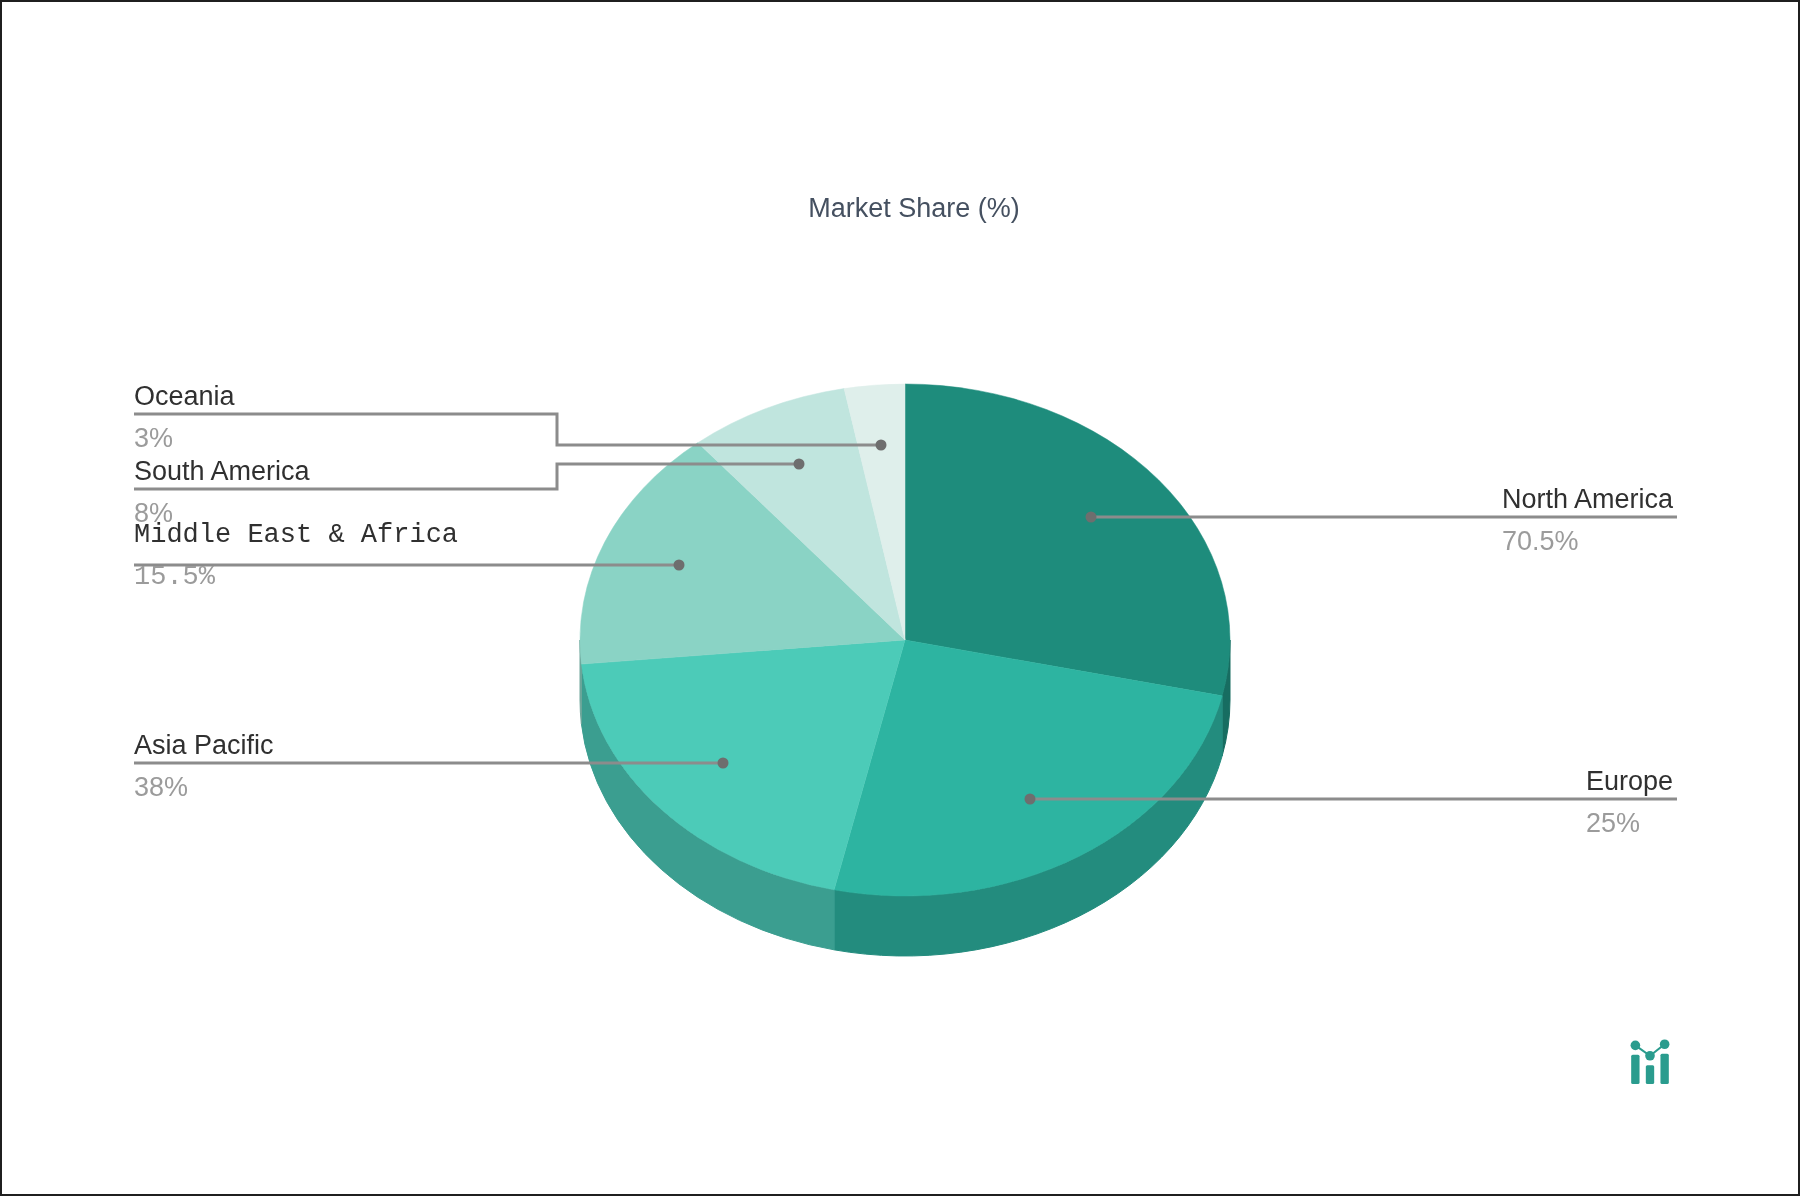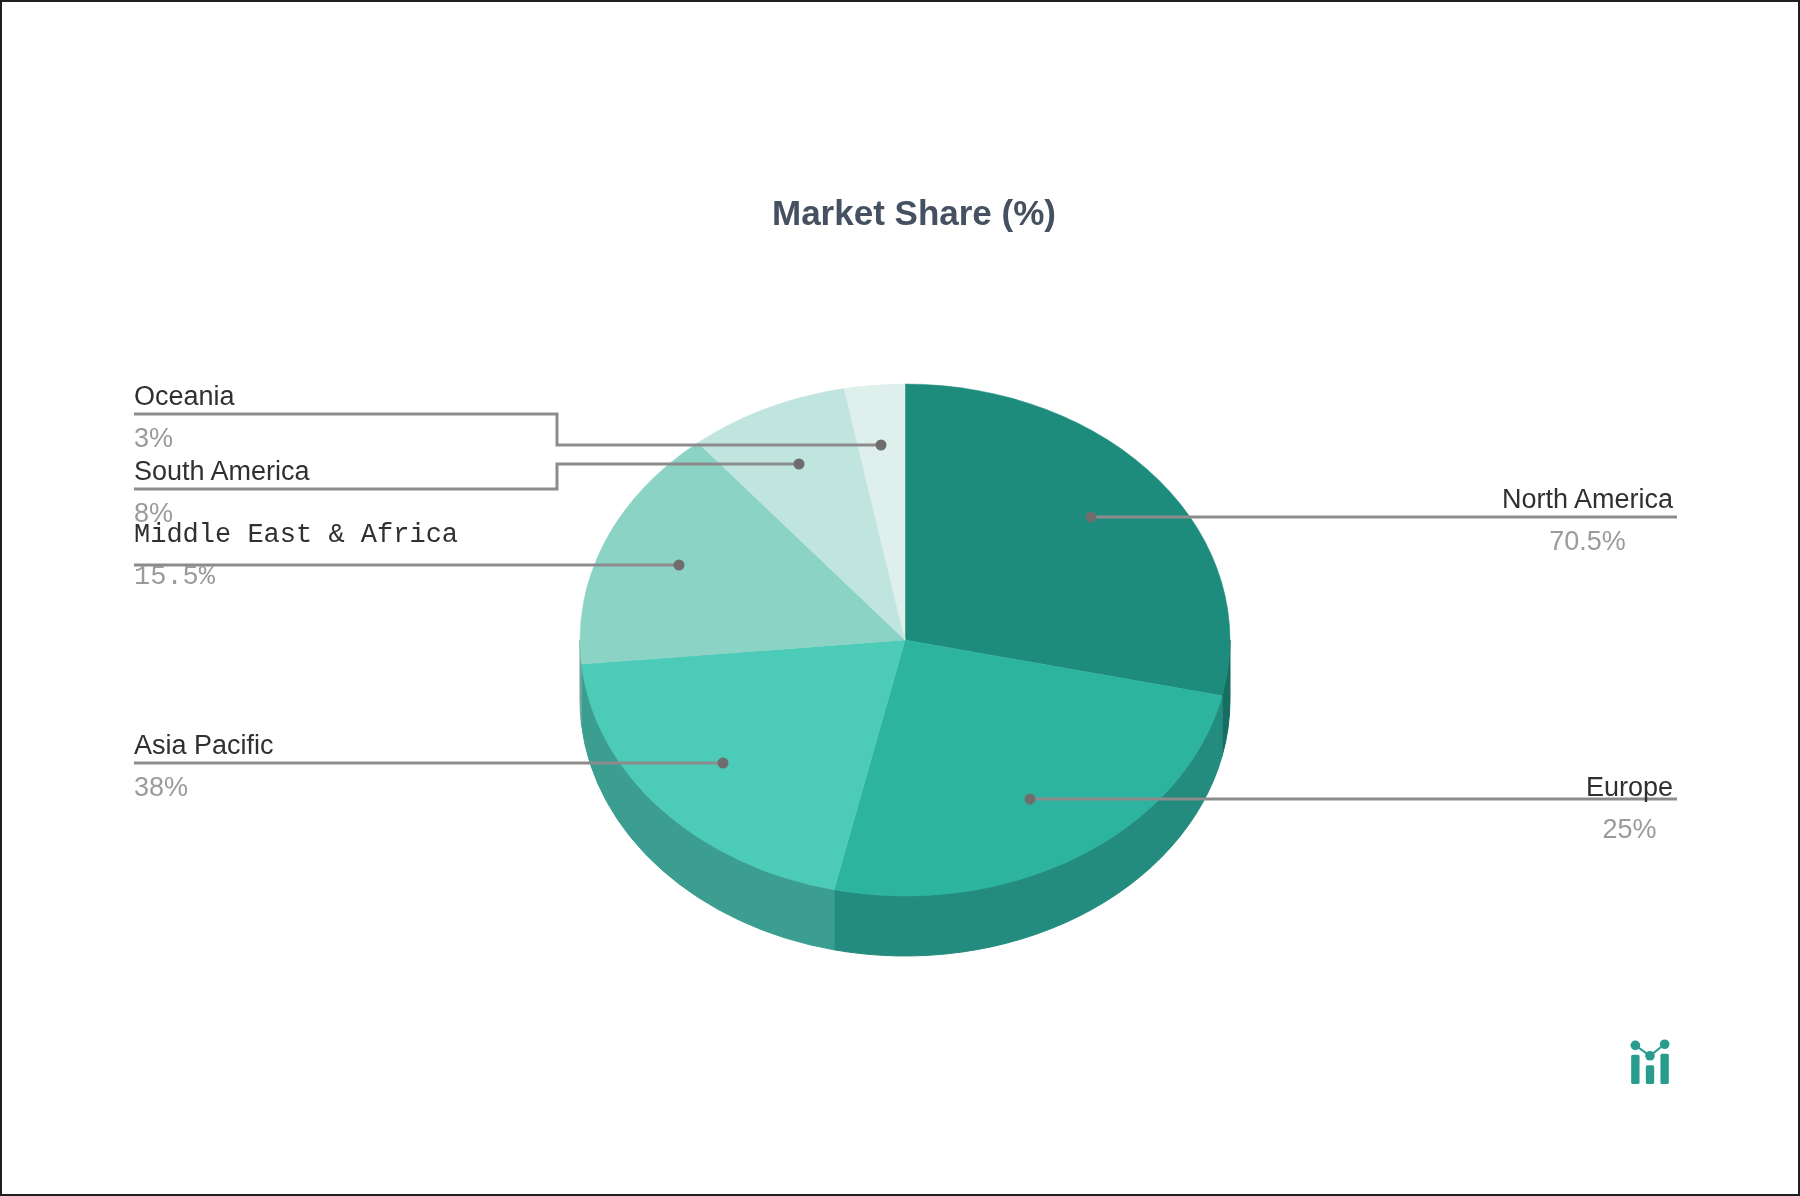--- a/index.html
+++ b/index.html
@@ -14,26 +14,26 @@
   }
   .chart-title{
     position:absolute;top:134px;left:0;right:0;
     text-align:center;
     font-size:34px;font-weight:bold;color:#111417;
     letter-spacing:0.2px;
   }
   .chart-subtitle{
     position:absolute;top:191px;left:0;right:0;
     text-align:center;
-    font-size:35px;font-weight:bold;color:#455060;padding-left:28px;
+    font-size:27px;font-weight:normal;color:#455060;padding-left:28px;
   }
   #pie-svg{position:absolute;left:0;top:0;}
   .callout{position:absolute;}
   .callout.left{text-align:left;}
-  .callout.right{text-align:center;}
+  .callout.right{text-align:left;}
   .c-name{
     font-size:27px;color:#303030;line-height:35px;white-space:nowrap;
   }
   .c-pct{
     font-size:27px;color:#9b9b9b;line-height:30px;margin-top:9px;white-space:nowrap;
   }
   .logo{
     position:absolute;top:1033px;right:122px;height:76px;
     display:flex;align-items:flex-end;
   }
@@ -73,21 +73,21 @@
       <circle cx="797" cy="462" r="5.5" fill="#6e6e6e"></circle>
       <polyline points="132,412 555,412 555,443 879,443" fill="none" stroke="#8c8c8c" stroke-width="3"></polyline>
       <circle cx="879" cy="443" r="5.5" fill="#6e6e6e"></circle>
     </svg>
 
   <div id="callouts">
       <div class="callout right" style="top: 480px; right: 125px;">
         <div class="c-name">North America</div>
         <div class="c-pct">70.5%</div>
       </div>
-      <div class="callout right" style="top: 762px; right: 125px; margin-top: 6px;">
+      <div class="callout right" style="top: 762px; right: 125px;">
         <div class="c-name">Europe</div>
         <div class="c-pct">25%</div>
       </div>
       <div class="callout left" style="top: 726px; left: 132px;">
         <div class="c-name">Asia Pacific</div>
         <div class="c-pct">38%</div>
       </div>
       <div class="callout left" style="top: 516px; left: 132px; font-family: Liberation Mono, monospace;">
         <div class="c-name">Middle East &amp; Africa</div>
         <div class="c-pct">15.5%</div>

